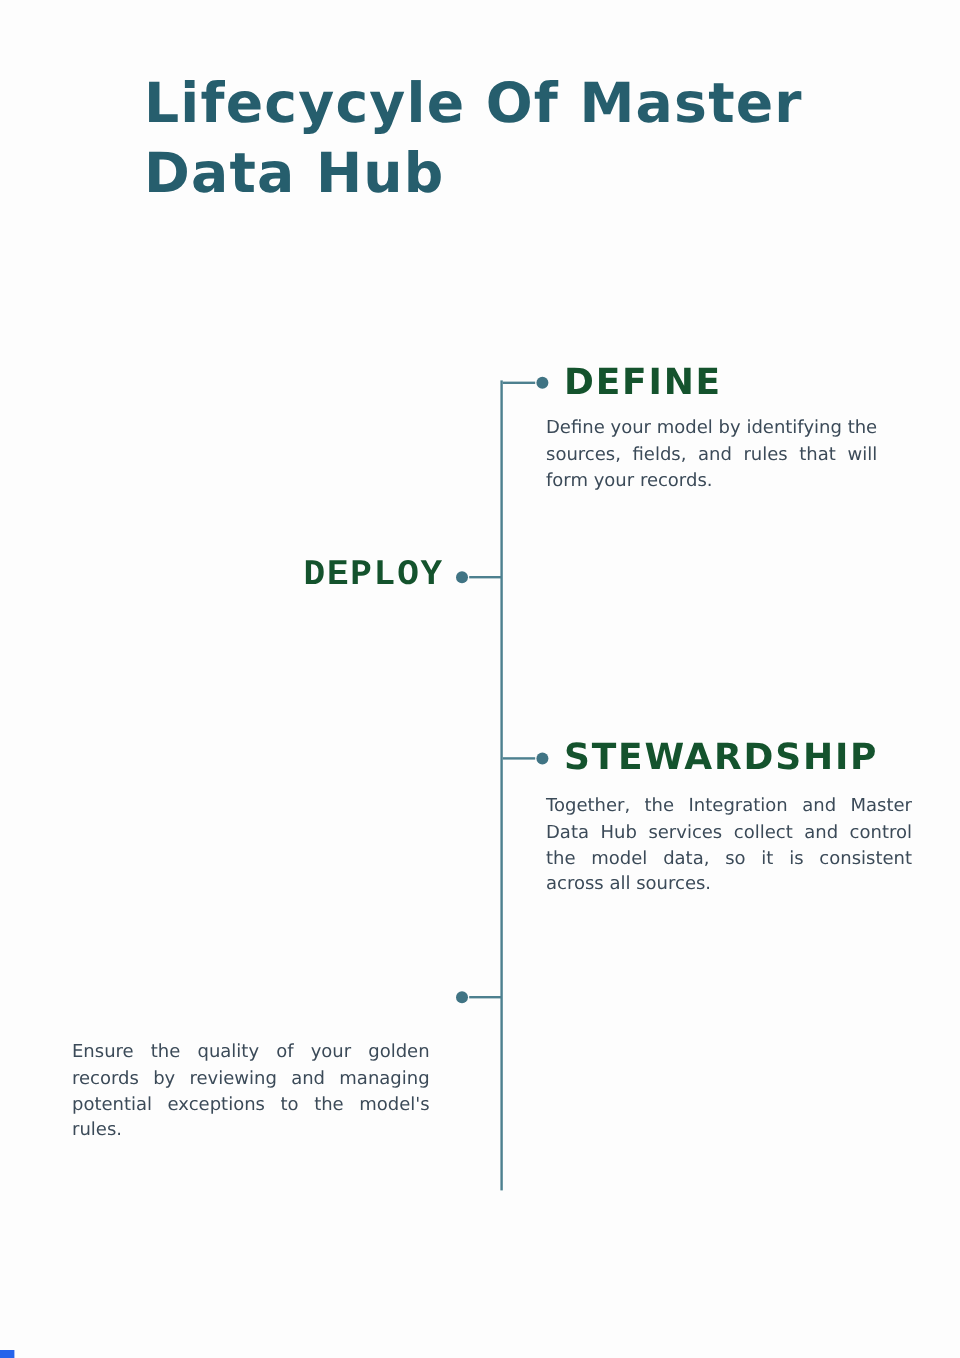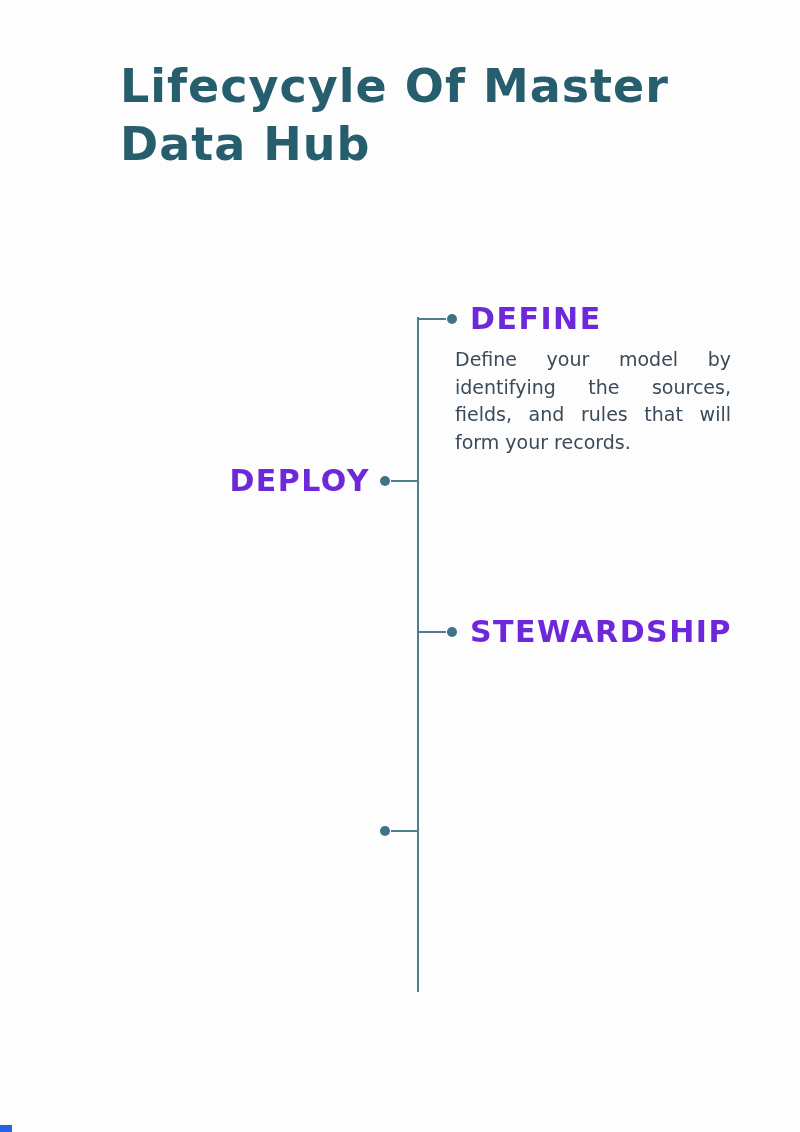--- a/index.html
+++ b/index.html
@@ -44,27 +44,27 @@
     width: 10px;
     height: 10px;
     border-radius: 50%;
     background: #407484;
   }
   .stage-title {
     position: absolute;
     font-size: 30px;
     font-weight: 800;
     letter-spacing: 1.5px;
-    color: #6d28d9;
+    color: #14532d;
     white-space: nowrap;
   }
-  .stage-title.right-align { text-align: right; }
+  .stage-title.right-align { text-align: right; font-family: Liberation Mono, monospace; }
   .stage-desc {
     position: absolute;
-    font-size: 19px;
+    font-size: 15px;
     line-height: 1.45;
     color: #3b4a58;
     text-align: justify;
   }
   .corner-mark {
     position: absolute;
     left: 0;
     bottom: 0;
     width: 12px;
     height: 7px;
@@ -85,19 +85,21 @@
   <div class="stage-title" style="left:470px; top:301px;">DEFINE</div>
   <div class="stage-desc" style="left:455px; top:346px; width:276px;">Define your model by identifying the sources, fields, and rules that will form your records.</div>
 
   <div class="connector" style="left:391px; top:480px; width:27px;"></div>
   <div class="dot" style="left:380px; top:476px;"></div>
   <div class="stage-title right-align" style="left:100px; top:463px; width:270px;">DEPLOY</div>
 
   <div class="connector" style="left:419px; top:631px; width:27px;"></div>
   <div class="dot" style="left:447px; top:627px;"></div>
   <div class="stage-title" style="left:470px; top:614px;">STEWARDSHIP</div>
+  <div class="stage-desc" style="left:455px; top:661px; width:305px;">Together, the Integration and Master Data Hub services collect and control the model data, so it is consistent across all sources.</div>
 
   <div class="connector" style="left:391px; top:830px; width:27px;"></div>
   <div class="dot" style="left:380px; top:826px;"></div>
+  <div class="stage-desc" style="left:60px; top:866px; width:298px;">Ensure the quality of your golden records by reviewing and managing potential exceptions to the model's rules.</div>
 
   <div class="corner-mark"></div>
 
 </div>
 
 </body></html>

